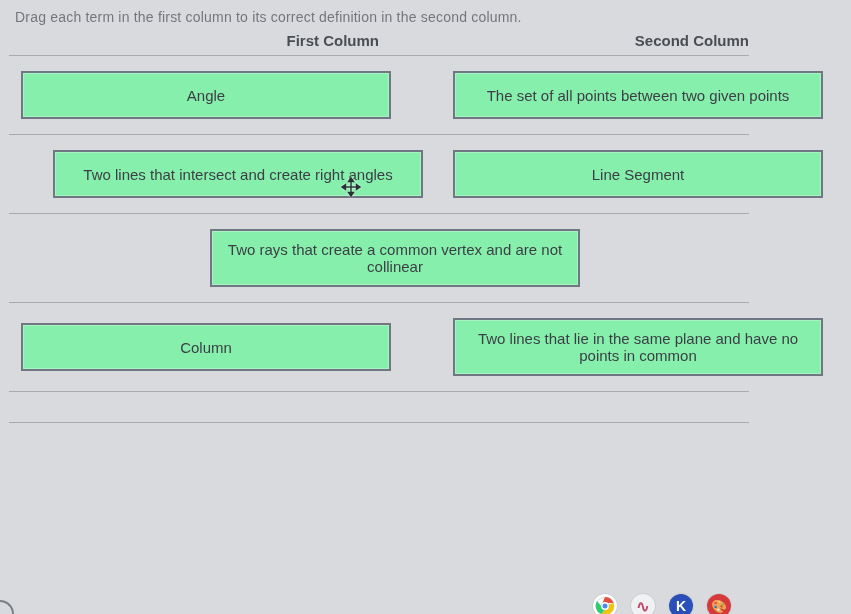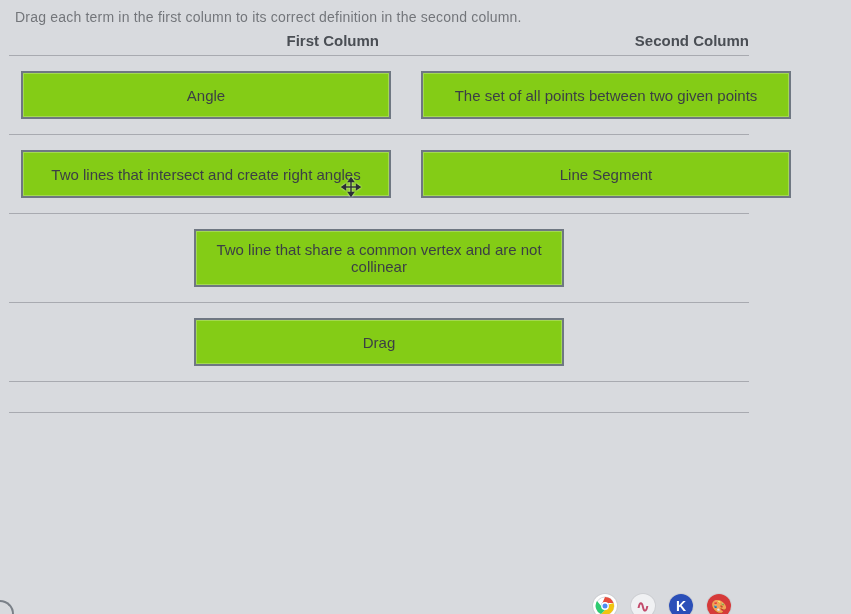--- a/index.html
+++ b/index.html
@@ -46,34 +46,35 @@
   }
   .row .cell {
     flex: 1;
     display: flex;
     justify-content: center;
   }
   .tile {
     width: 370px;
     min-height: 48px;
     border: 2px solid #6f7782;
-    background: #84cc16;
+    background: #86efac;
     display: flex;
     align-items: center;
     justify-content: center;
     text-align: center;
     font-size: 15px;
     color: #3b3f45;
     padding: 10px 14px;
     box-shadow: inset 0 0 0 1px rgba(255,255,255,0.25);
     cursor: grab;
     user-select: none;
   }
   .tile.def {
     cursor: default;
+    margin-left: 32px;
   }
   .move-cursor {
     position: absolute;
     left: 340px;
     top: 176px;
     width: 22px;
     height: 22px;
     display: flex;
     align-items: center;
     justify-content: center;
@@ -153,27 +154,30 @@
       <div class="cell">
           <div class="tile def">Two lines that intersect and create right angles</div>
         </div>
       <div class="cell">
           <div class="tile">Line Segment</div>
         </div>
     </div>
 
     <div class="row">
       <div class="cell">
-          <div class="tile def">Two line that share a common vertex and are not collinear</div>
-        </div>
-    </div>
-
-    <div class="row">
-      <div class="cell">
-          <div class="tile">Drag</div>
+          <div class="tile def">Two rays that create a common vertex and are not collinear</div>
+        </div>
+    </div>
+
+    <div class="row">
+      <div class="cell">
+          <div class="tile">Column</div>
+        </div>
+      <div class="cell">
+          <div class="tile def">Two lines that lie in the same plane and have no points in common</div>
         </div>
     </div>
 
     <div class="row">
     </div>
 
   </div>
 </div>
 
 <div class="move-cursor">

